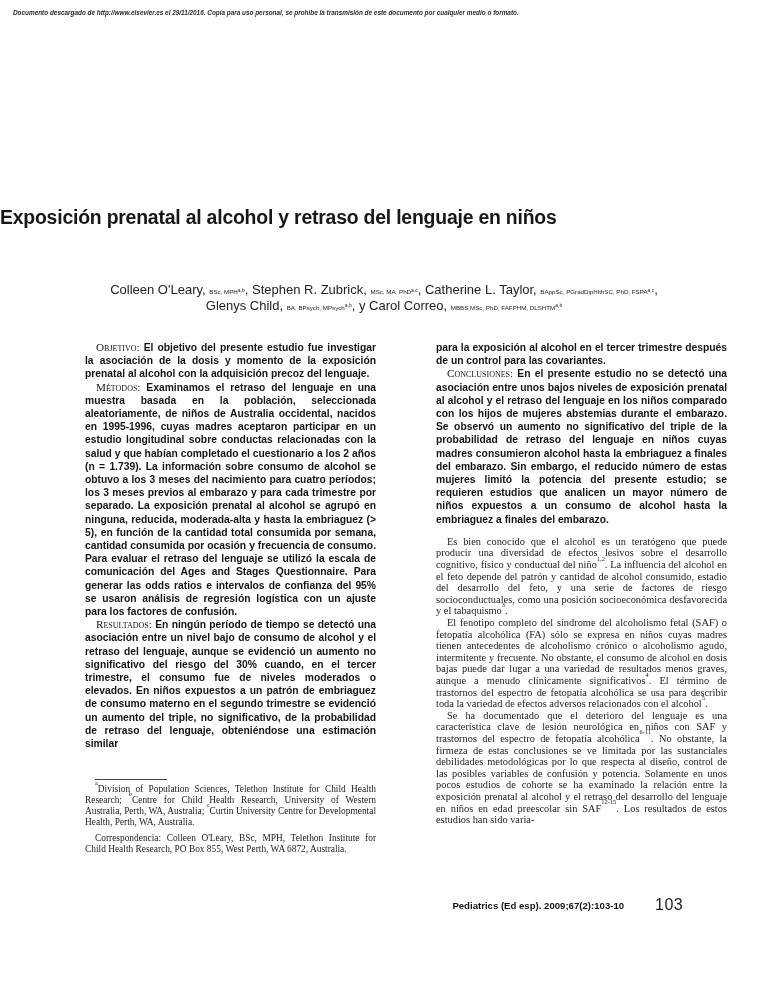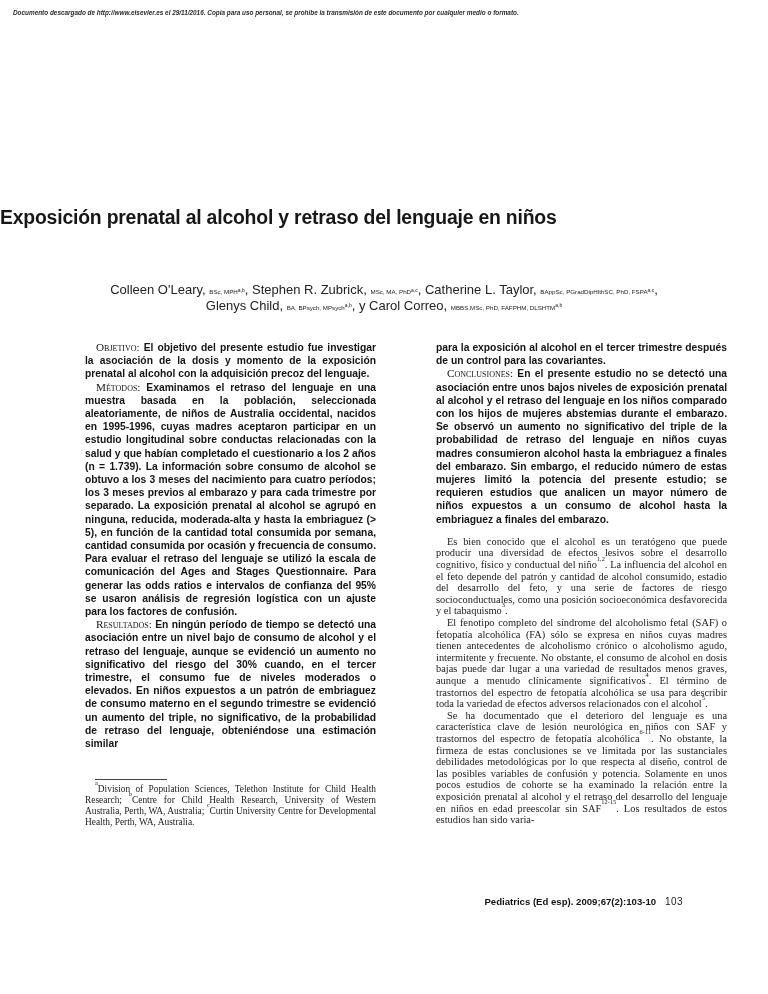--- a/index.html
+++ b/index.html
@@ -45,24 +45,24 @@
   sup { font-size:6.4px; line-height:0; position:relative; top:-3px; }
 
   .footnotes { position:absolute; left:85px; top:779px; width:291px; }
   .fn-rule { width:72px; margin:0 0 4px 10px; border-top:1px solid #444; height:0; }
   .footnotes p {
     margin:0 0 4.5px 0; font-family:"Liberation Serif", serif; font-size:9.4px;
     line-height:11px; text-align:justify; text-indent:10px; color:#1b1b1b;
   }
   .footer {
     position:absolute; right:85px; top:896px;
-    display:flex; align-items:center; gap:9px;
+    display:flex; align-items:center; gap:20px;
   }
   .footer-citation { font-weight:bold; font-size:9.6px; color:#141414; }
-  .footer-page { font-size:10px; font-weight:normal; letter-spacing:0.4px; color:#222; }
+  .footer-page { font-size:16px; font-weight:normal; letter-spacing:0.4px; color:#222;margin-left:11px; }
 </style>
 </head>
 <body>
 
 <div class="page">
 
   <div class="disclaimer">Documento descargado de http://www.elsevier.es el 29/11/2016. Copia para uso personal, se prohibe la transmisión de este documento por cualquier medio o formato.</div>
 
   <div class="title">
     <div>Exposición prenatal al alcohol y retraso del lenguaje en niños</div>
@@ -90,20 +90,21 @@
         <p>Es bien conocido que el alcohol es un teratógeno que puede producir una diversidad de efectos lesivos sobre el desarrollo cognitivo, físico y conductual del niño<sup>1,2</sup>. La influencia del alcohol en el feto depende del patrón y cantidad de alcohol consumido, estadio del desarrollo del feto, y una serie de factores de riesgo socioconductuales, como una posición socioeconómica desfavorecida y el tabaquismo<sup>3</sup>.</p>
         <p>El fenotipo completo del síndrome del alcoholismo fetal (SAF) o fetopatía alcohólica (FA) sólo se expresa en niños cuyas madres tienen antecedentes de alcoholismo crónico o alcoholismo agudo, intermitente y frecuente. No obstante, el consumo de alcohol en dosis bajas puede dar lugar a una variedad de resultados menos graves, aunque a menudo clínicamente significativos<sup>4</sup>. El término de trastornos del espectro de fetopatía alcohólica se usa para describir toda la variedad de efectos adversos relacionados con el alcohol<sup>5</sup>.</p>
         <p>Se ha documentado que el deterioro del lenguaje es una característica clave de lesión neurológica en niños con SAF y trastornos del espectro de fetopatía alcohólica<sup>6-11</sup>. No obstante, la firmeza de estas conclusiones se ve limitada por las sustanciales debilidades metodológicas por lo que respecta al diseño, control de las posibles variables de confusión y potencia. Solamente en unos pocos estudios de cohorte se ha examinado la relación entre la exposición prenatal al alcohol y el retraso del desarrollo del lenguaje en niños en edad preescolar sin SAF<sup>12-15</sup>. Los resultados de estos estudios han sido varia-</p>
       </div>
   </div>
 
   <div class="footnotes">
     <div class="fn-rule"></div>
     <div>
         <p><sup>a</sup>Division of Population Sciences, Telethon Institute for Child Health Research; <sup>b</sup>Centre for Child Health Research, University of Western Australia, Perth, WA, Australia; <sup>c</sup>Curtin University Centre for Developmental Health, Perth, WA, Australia.</p>
+        <p>Correspondencia: Colleen O'Leary, BSc, MPH, Telethon Institute for Child Health Research, PO Box 855, West Perth, WA 6872, Australia.</p>
       </div>
   </div>
 
   <div class="footer">
     <span class="footer-citation">Pediatrics (Ed esp). 2009;67(2):103-10</span>
     <span class="footer-page">103</span>
   </div>
 
 </div>
 

